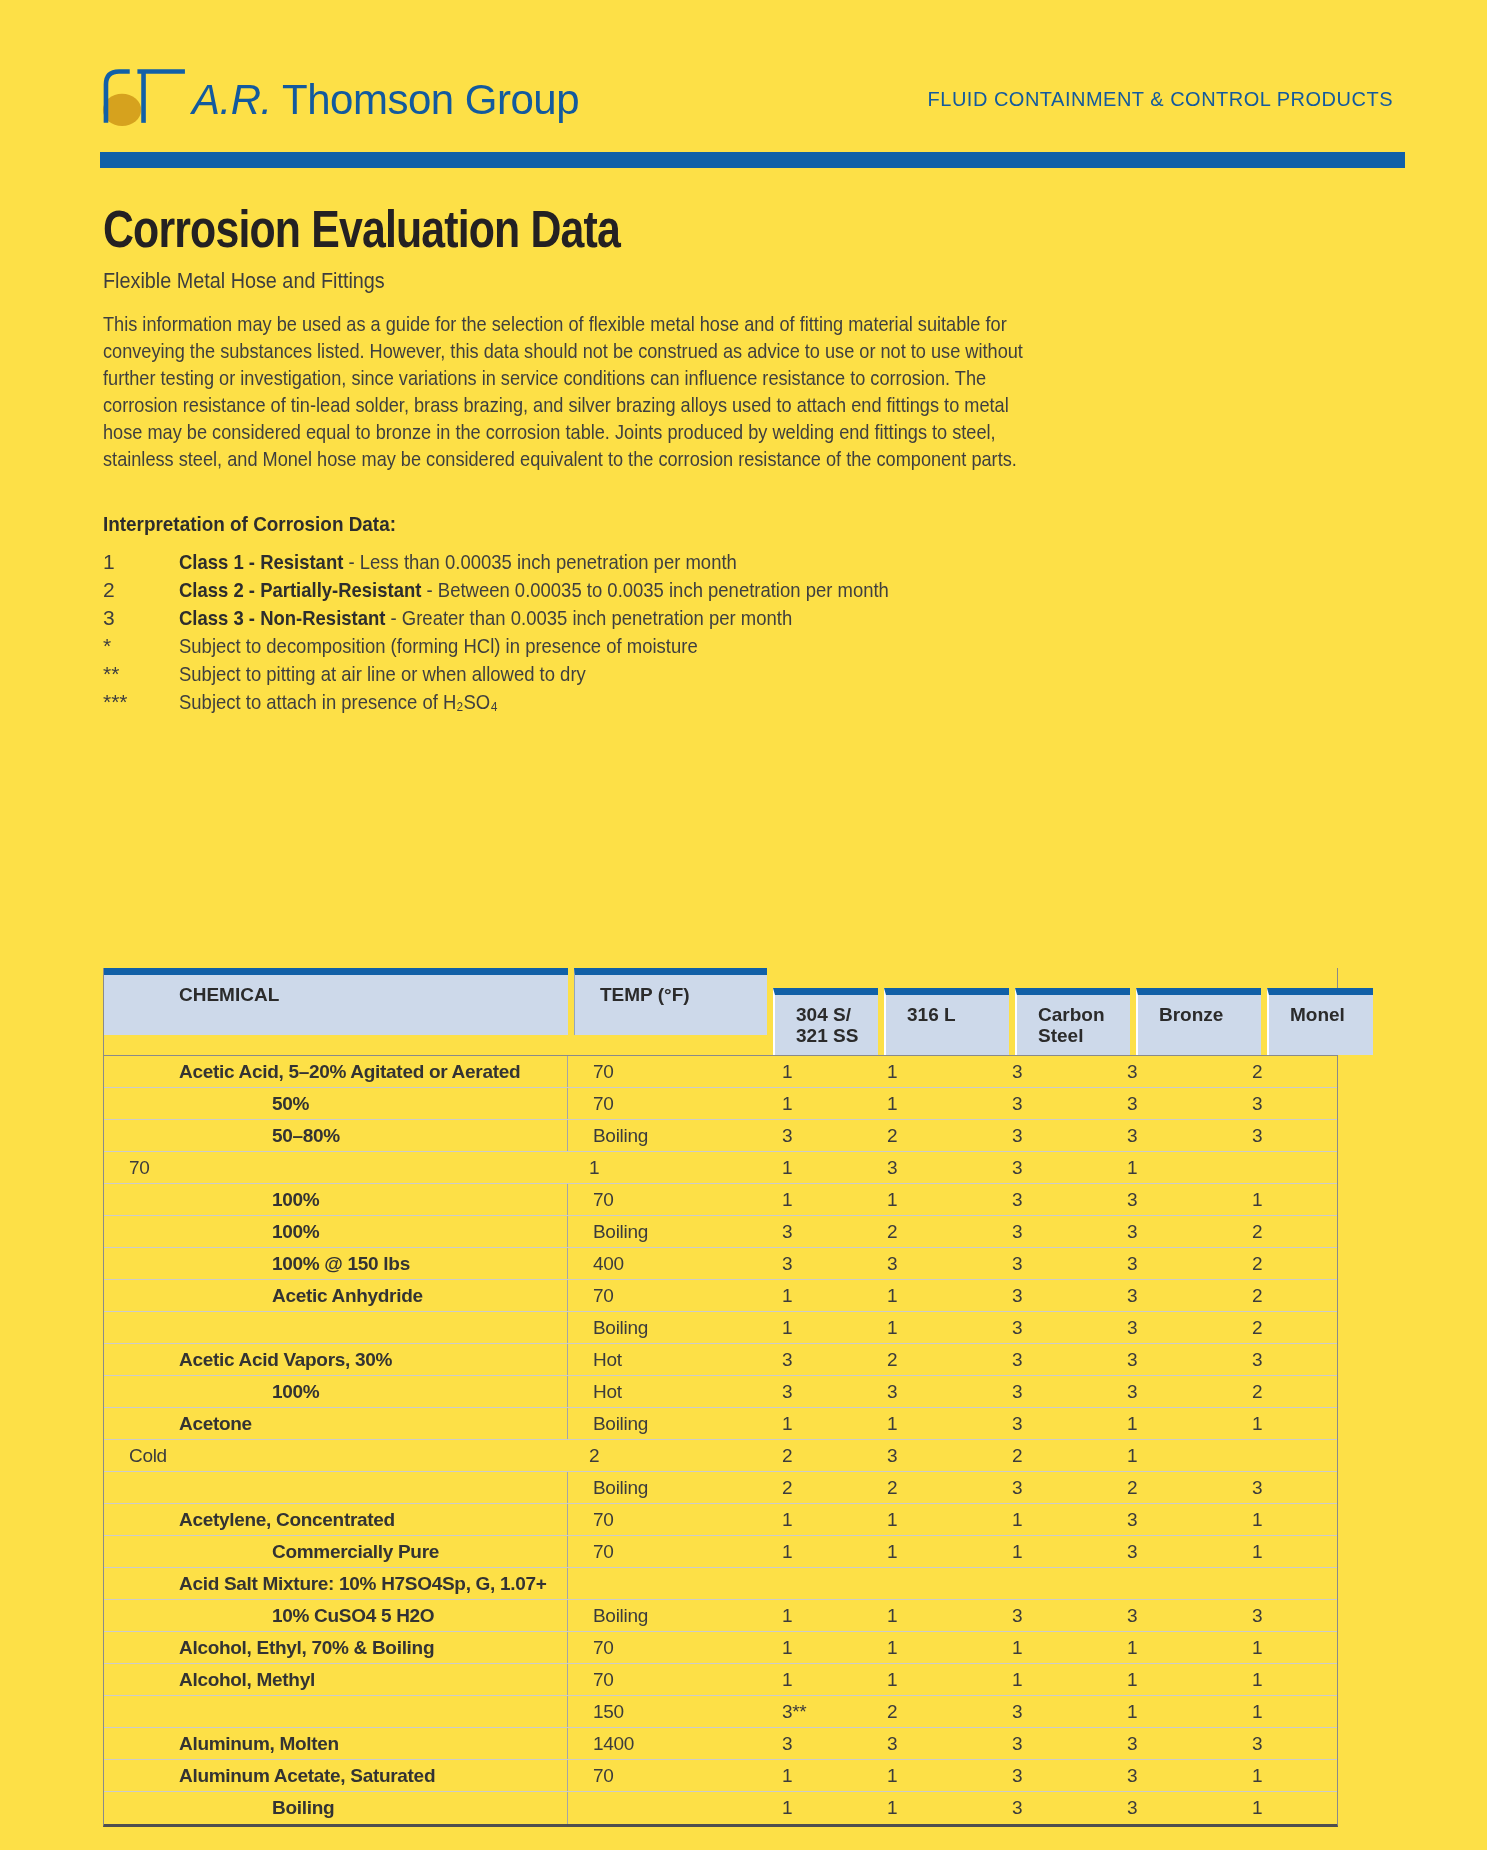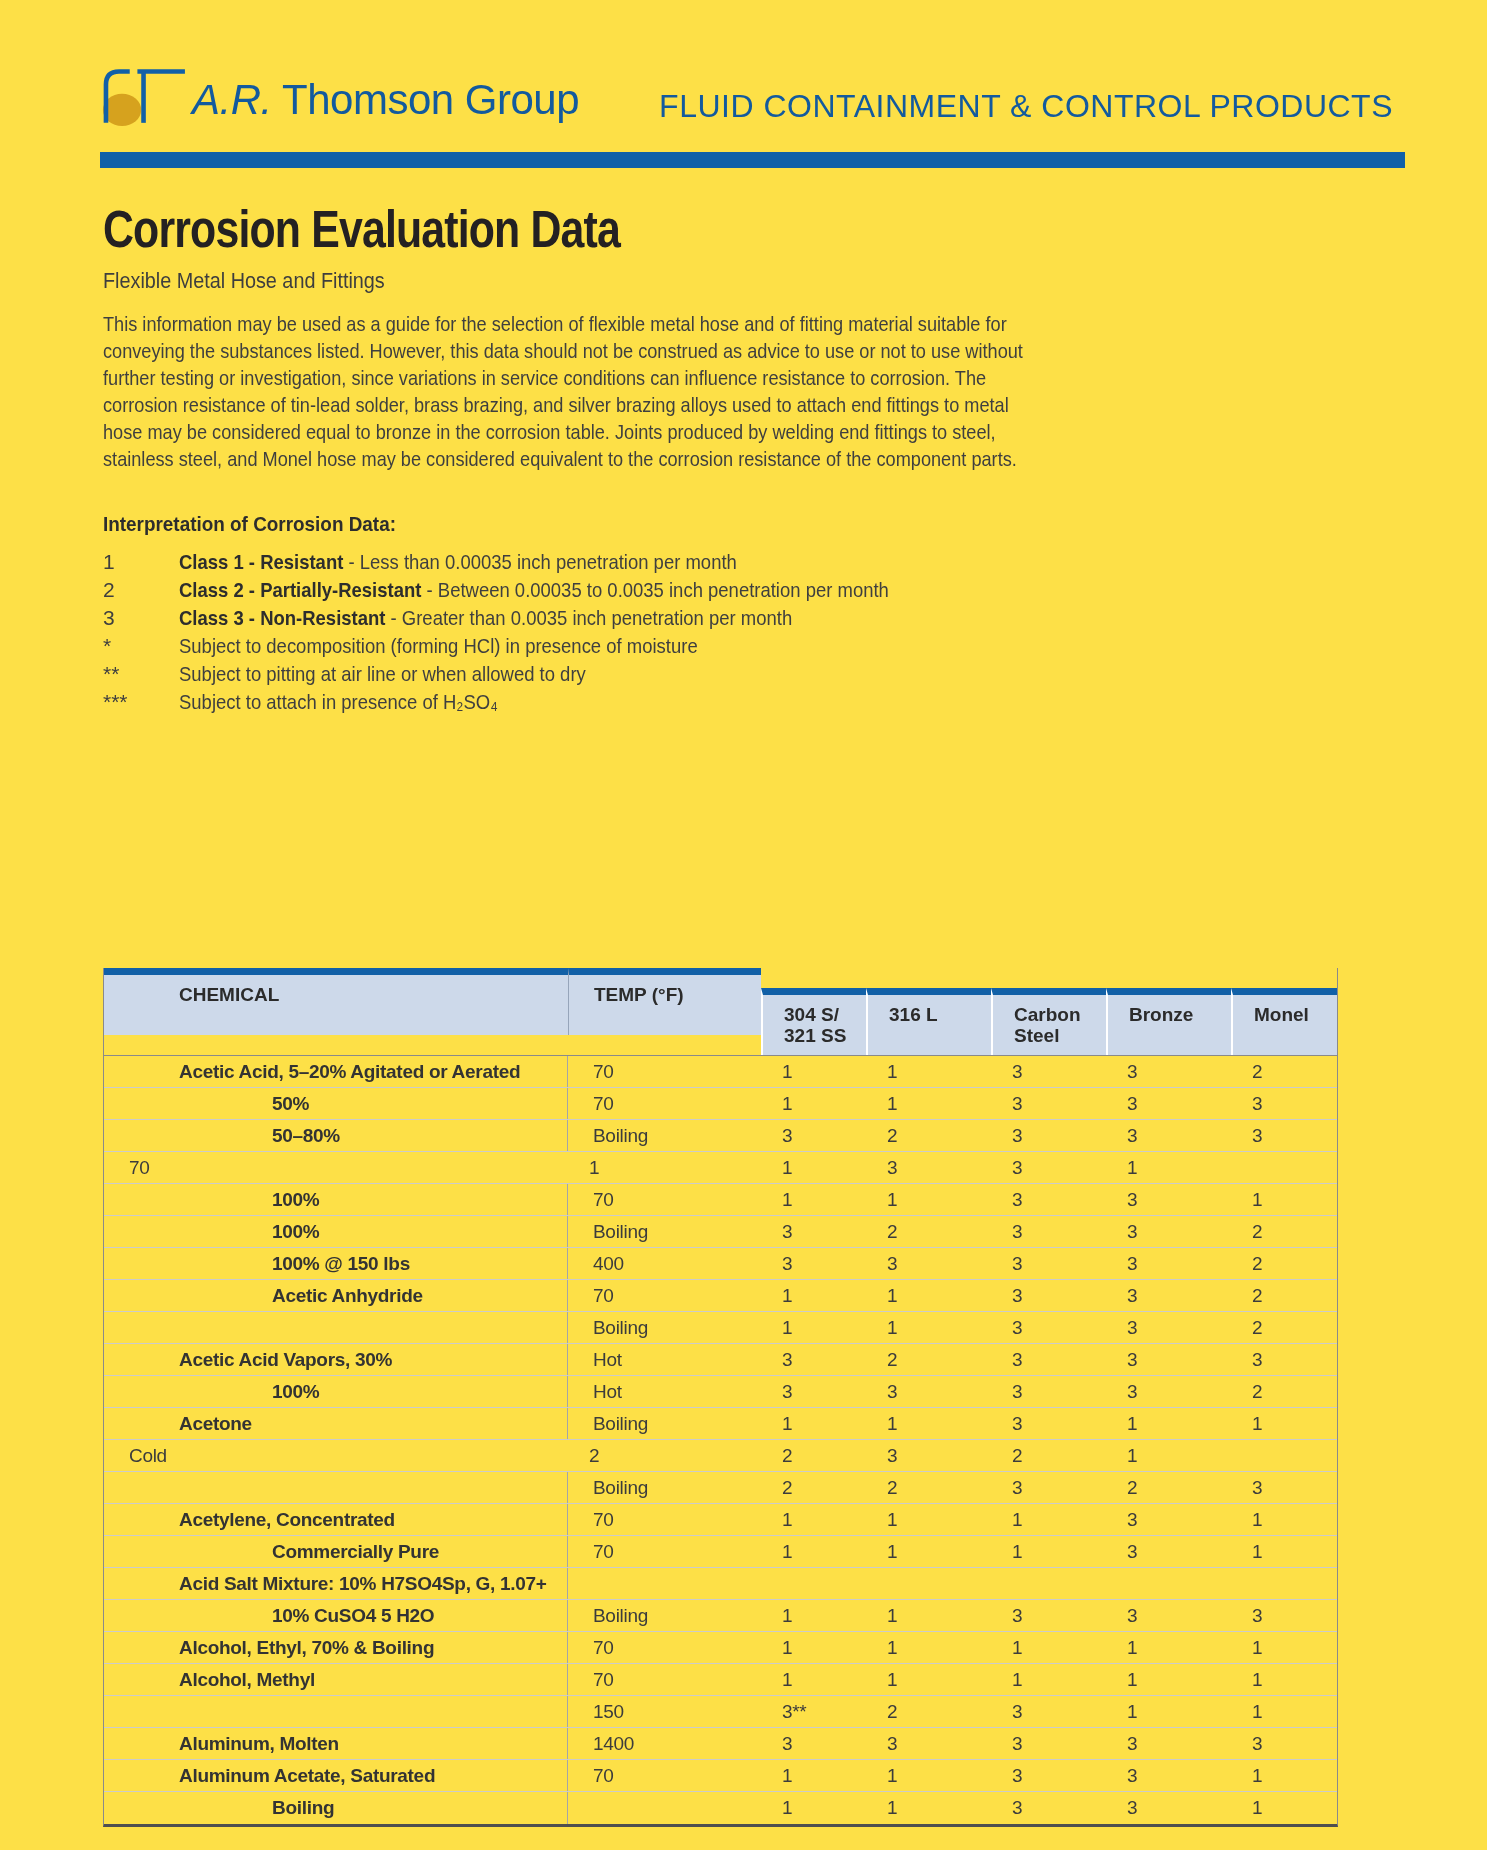--- a/index.html
+++ b/index.html
@@ -4,21 +4,21 @@
 <style>
   * { margin:0; padding:0; box-sizing:border-box; }
   body { background:#ffffff; font-family:"Liberation Sans", sans-serif; }
   .page { position:relative; width:1487px; height:1850px; background:#fde047; overflow:hidden; }
 
   
   .logo { position:absolute; left:96px; top:55px; }
   .brand-name { position:absolute; left:192px; top:76px; font-size:42px; color:#135a9e;
                 letter-spacing:-0.5px; white-space:nowrap; }
   .brand-name .initials { font-style:italic; }
-  .tagline { position:absolute; right:94px; top:88px; font-size:32px; color:#135a9e;
+  .tagline { position:absolute; right:94px; top:88px; font-size:20px; color:#135a9e;
              letter-spacing:0.5px; white-space:nowrap; }
   .blue-bar { position:absolute; left:100px; top:152px; width:1305px; height:16px; background:#1160a7; }
 
   
   .title { position:absolute; left:103px; top:200px; font-size:51px; font-weight:bold; color:#242122;
            letter-spacing:-1px; white-space:nowrap; transform:scaleX(0.84); transform-origin:left top; }
   .subtitle { position:absolute; left:103px; top:268px; font-size:22px; color:#3e3e3e;
               white-space:nowrap; transform:scaleX(0.9); transform-origin:left top; }
 
   .intro { position:absolute; left:103px; top:310px; font-size:21px; color:#3f3f3f;
@@ -37,21 +37,21 @@
   
   .tbl { position:absolute; left:103px; top:968px; width:1235px;
          border-left:1px solid #8a8a8a; border-right:1px solid #8a8a8a; border-bottom:3px solid #4f4f4f; }
   .tbl-head, .tr { display:grid; grid-template-columns:464px 193px 105px 125px 115px 125px 106px; }
   .th { background:#cdd9ea; border-top:7px solid #1160a7; height:67px; padding-top:9px;
         font-size:19px; font-weight:bold; color:#2b2b2b; line-height:21px; }
   .th + .th { border-left:2px solid #ffffff; }
   .th.first { padding-left:75px; }
   .th.temp  { border-left:1px solid #96a5ba; padding-left:25px; }
   .th.num   { padding-left:21px;margin-top:20px; }
-  .tbl-head { border-bottom:1px solid #8a8a8a; }
+  .tbl-head { border-bottom:1px solid #8a8a8a;gap:6px; }
   .tr { height:32px; border-bottom:1px solid #cbcbcb; }
   .tr:last-child { border-bottom:none; }
   .td { font-size:19px; color:#3c3c3c; line-height:31px; white-space:nowrap; overflow:hidden; letter-spacing:-0.3px; }
   .td.chem { font-weight:bold; color:#333333; padding-left:75px; border-right:1px solid #a5a5a5; }
   .td.chem.ind { padding-left:168px; }
   .td.temp { padding-left:25px; }
   .td.num  { padding-left:21px; }
 </style>
 </head>
 <body>

